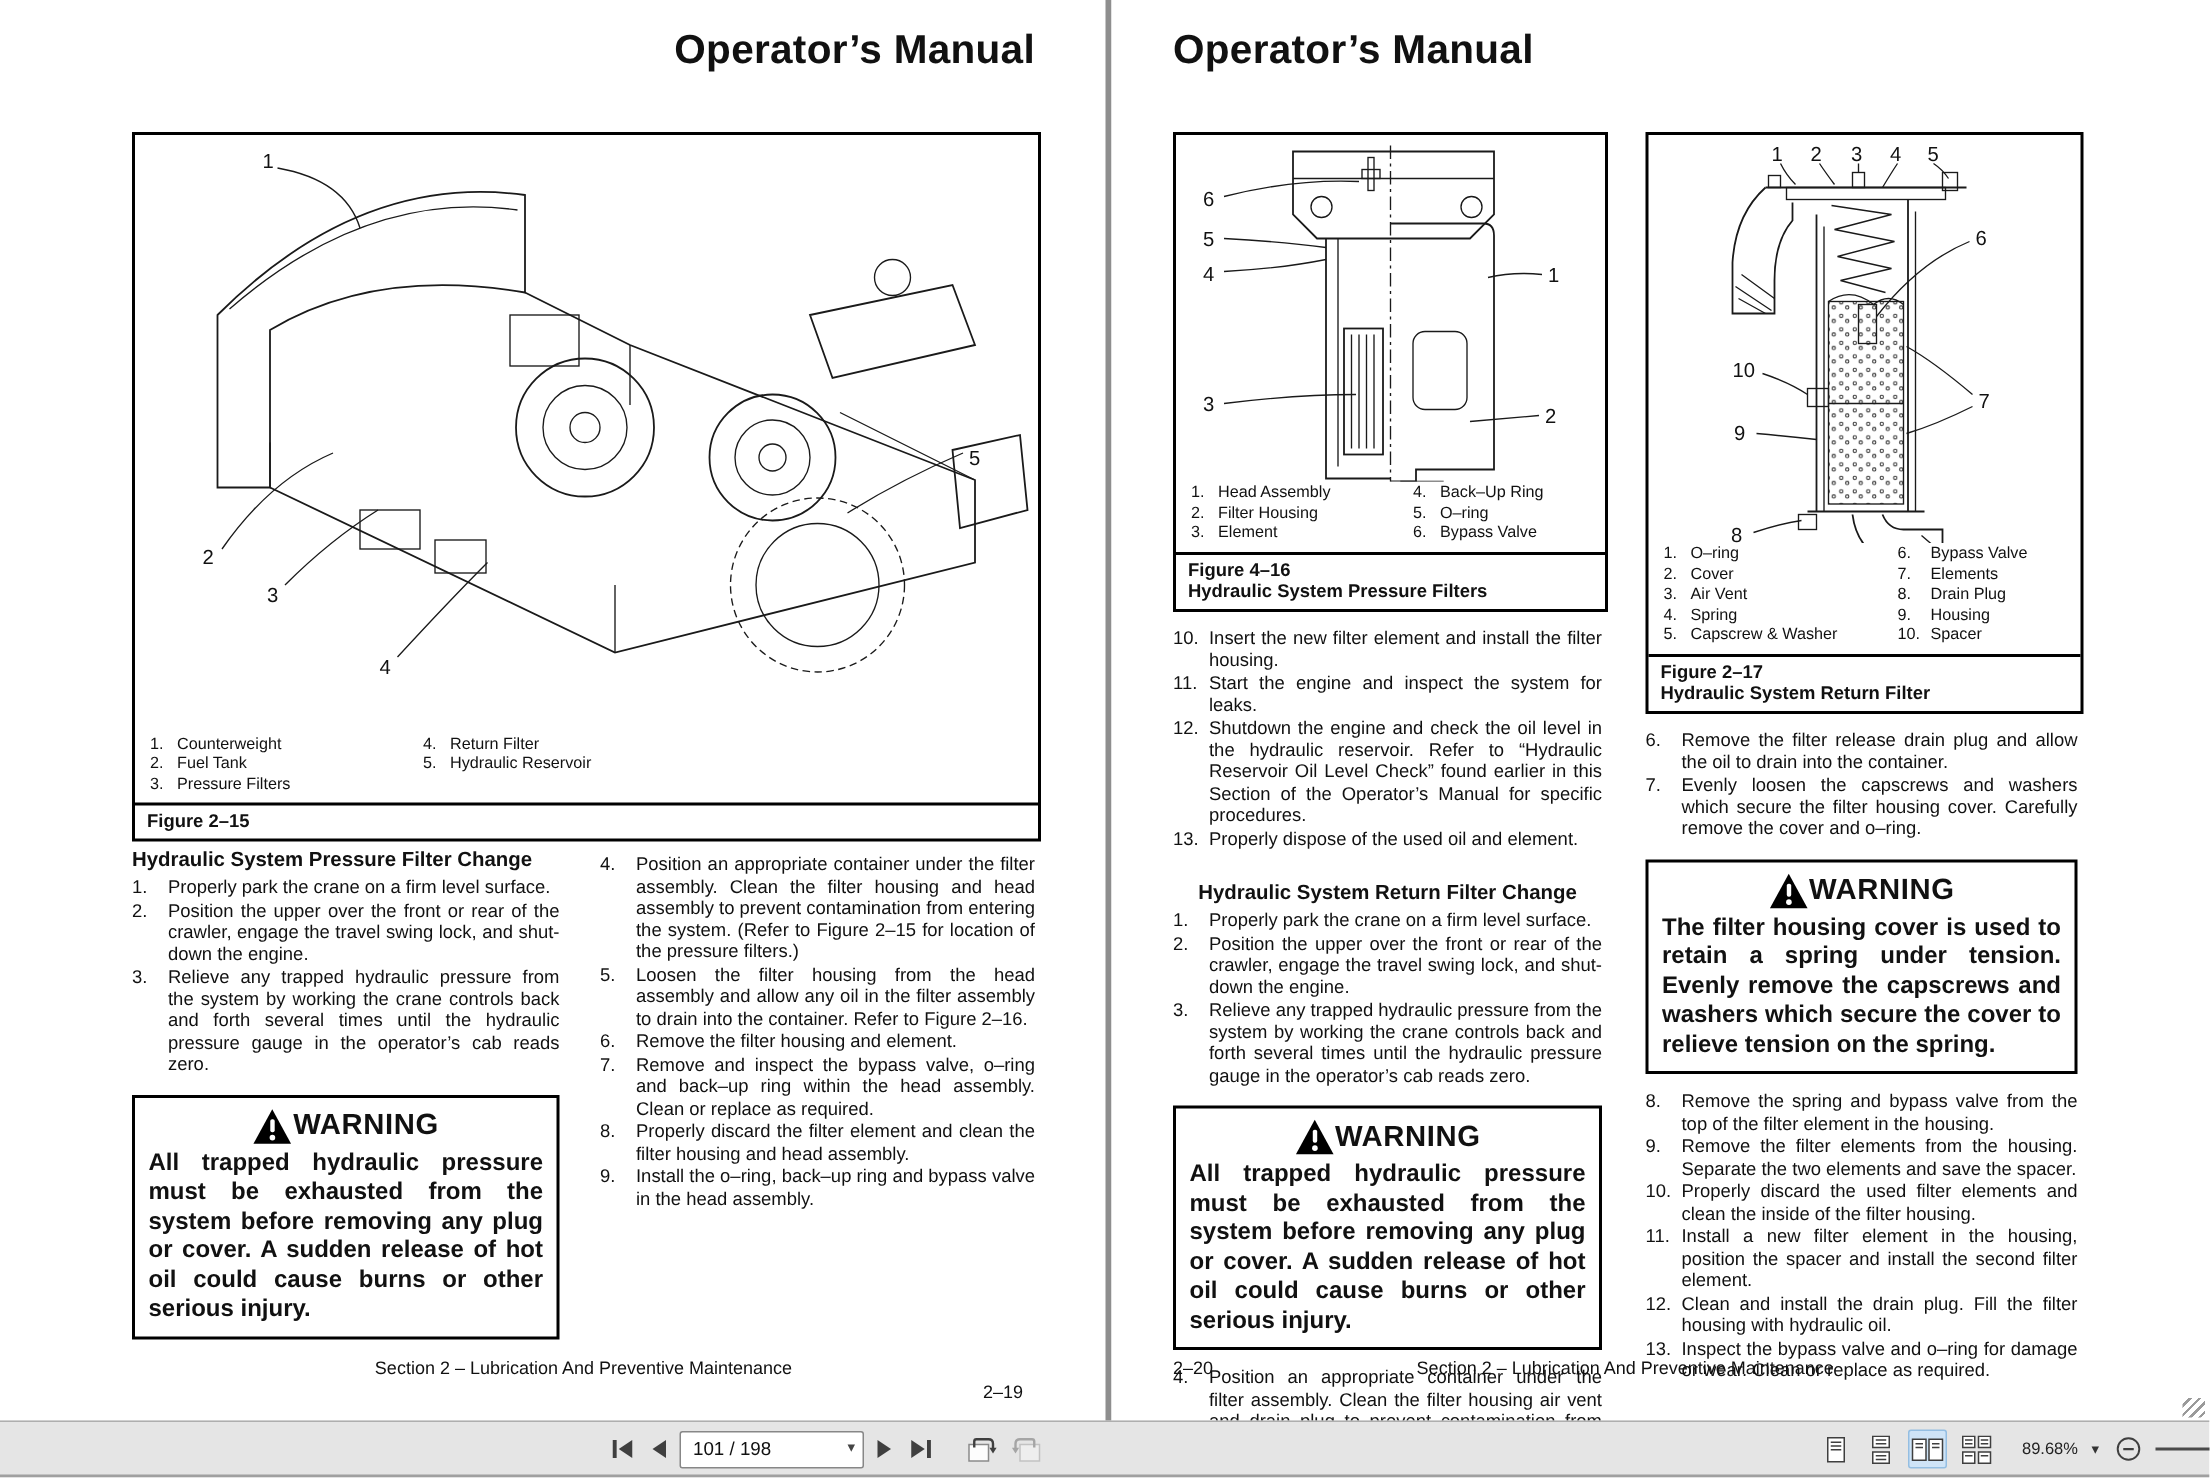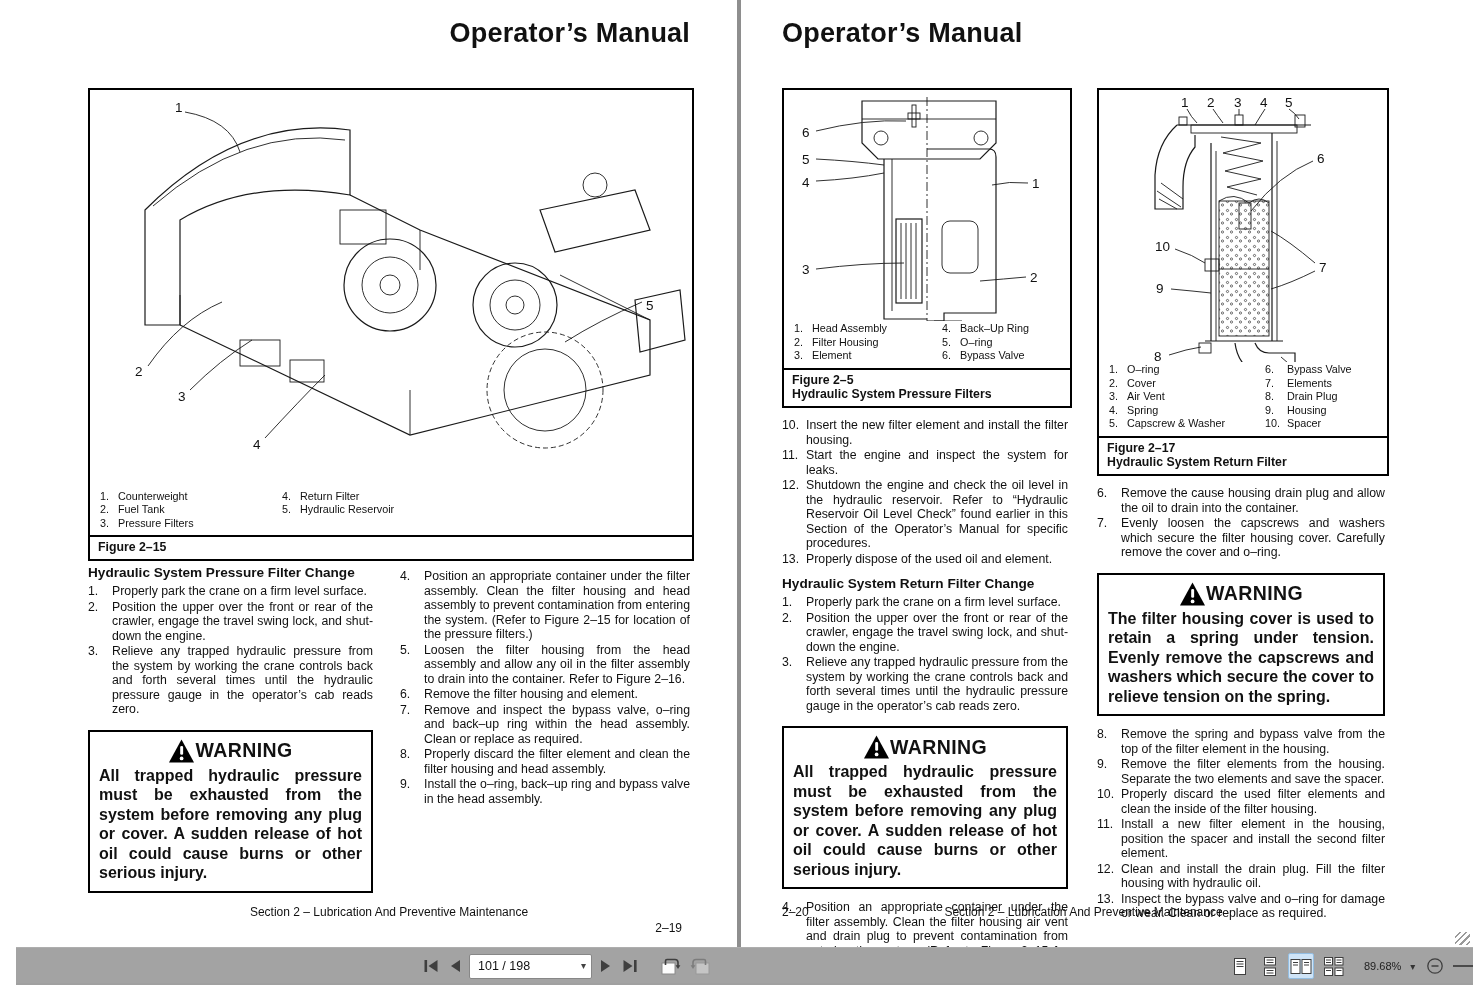--- a/index.html
+++ b/index.html
@@ -17,35 +17,35 @@
   .fig-art{flex:1 1 auto;overflow:hidden;}
   .fig-art svg{display:block;}
   .fig-legend{display:flex;padding:1px 8px 5px 10px;font-size:10.8px;line-height:1.25;}
   .legend-col{display:flex;flex-direction:column;}
   .legend-item{display:flex;}
   .legend-n{flex:0 0 18px;}
   .legend-n.w{flex:0 0 22px;}
   .fig-caption{border-top:2px solid #000;padding:3px 8px 4px;font-weight:bold;font-size:12.3px;line-height:1.2;}
   .text-col{position:absolute;font-size:12.3px;line-height:1.18;}
   .col-heading{font-weight:bold;font-size:13.6px;margin:0 0 3px;}
-  .mt{margin-top:10px;}
+  .mt{margin-top:21px;text-align:center;}
   .steps{display:block;}
   .step{display:flex;margin:0 0 1px;}
   .step-n{flex:0 0 24px;}
   .step-t{flex:1 1 auto;text-align:justify;}
   .warning-box{border:2.5px solid #000;margin:13px 0 11px;padding:5px 9px 8px;background:#fff;}
   .warn-head{display:flex;justify-content:center;align-items:center;margin:2px 0 3px;}
   .warn-title{font-weight:bold;font-size:19.5px;letter-spacing:.4px;}
   .warn-body{font-weight:bold;font-size:16px;line-height:1.22;text-align:justify;}
   .page-footer{position:absolute;font-size:12px;height:16px;}
   .footer-section{position:absolute;left:0;right:0;text-align:center;}
   .footer-page-r{position:absolute;right:8px;top:16px;}
   .footer-page-l{position:absolute;left:0;top:0;}
   
-  .toolbar{position:absolute;left:0;right:0;bottom:0;height:37px;background:#a3a3a3;border-top:1px solid #aeaeae;margin-left:16px;}
+  .toolbar{position:absolute;left:0;right:0;bottom:0;height:37px;background:#e5e5e5;border-top:1px solid #aeaeae;}
   .toolbar::after{content:"";position:absolute;left:0;right:0;bottom:0;height:2px;background:#a0a0a0;}
   .nav-cluster{position:absolute;left:404px;top:5px;display:flex;align-items:center;gap:5px;}
   .view-cluster{position:absolute;left:1212px;top:5px;display:flex;align-items:center;gap:7px;}
   .tb-btn{background:none;border:0;margin:0;padding:2px;height:26px;display:inline-flex;align-items:center;justify-content:center;cursor:pointer;}
   .tb-btn svg{display:block;}
   .tb-btn.disabled{opacity:.38;}
   .tb-btn.selected{background:#cfe4f7;border:1px solid #94bee2;border-radius:2px;padding:1px;}
   .page-box{width:108px;height:23px;background:#fff;border:1px solid #878787;border-radius:2px;display:flex;align-items:center;justify-content:space-between;padding:0 5px 0 8px;font-size:12.5px;color:#111;cursor:text;}
   .page-box .caret{font-size:10px;color:#444;line-height:1;}
   .zoom-label{font-size:11px;color:#222;margin-left:10px;}
@@ -268,21 +268,21 @@
                 <span class="legend-n">5.</span>
                 <span>O–ring</span>
               </div>
               <div class="legend-item">
                 <span class="legend-n">6.</span>
                 <span>Bypass Valve</span>
               </div>
             </div>
         </div>
         <div class="fig-caption">
-          <div>Figure 2–5</div>
+          <div>Figure 4–16</div>
           <div>Hydraulic System Pressure Filters</div>
         </div>
       </div>
 
       <div class="figure-box" style="left:356px;top:88px;width:288px;height:384px;">
         <div class="fig-art">
           <svg width="288" height="292" viewBox="0 0 288 290">
             <defs>
               <pattern id="dots217" width="9" height="9" patternUnits="userSpaceOnUse">
                 <circle cx="2.5" cy="2.5" r="1.1" fill="none" stroke="#333" stroke-width=".7"></circle>
@@ -443,21 +443,21 @@
               <span class="step-t">Slowly open the air vent.  Refer to Figure 2–17.</span>
             </div>
           </div>
       </div>
 
       <div class="text-col" style="left:356px;top:486px;width:288px;">
         <div class="steps">
 
         <div class="step">
               <span class="step-n">6.</span>
-              <span class="step-t">Remove the cause housing drain plug and allow the oil to drain into the container.</span>
+              <span class="step-t">Remove the filter release drain plug and allow the oil to drain into the container.</span>
             </div>
             <div class="step">
               <span class="step-n">7.</span>
               <span class="step-t">Evenly loosen the capscrews and washers which secure the filter housing cover.  Carefully remove the cover and o–ring.</span>
             </div>
           </div>
         <div class="warning-box">
           <div class="warn-head">
             <svg width="27" height="24" viewBox="0 0 24 22">
                 <path d="M12 0.5 L23.5 21.5 H0.5 Z" fill="#000"></path>

